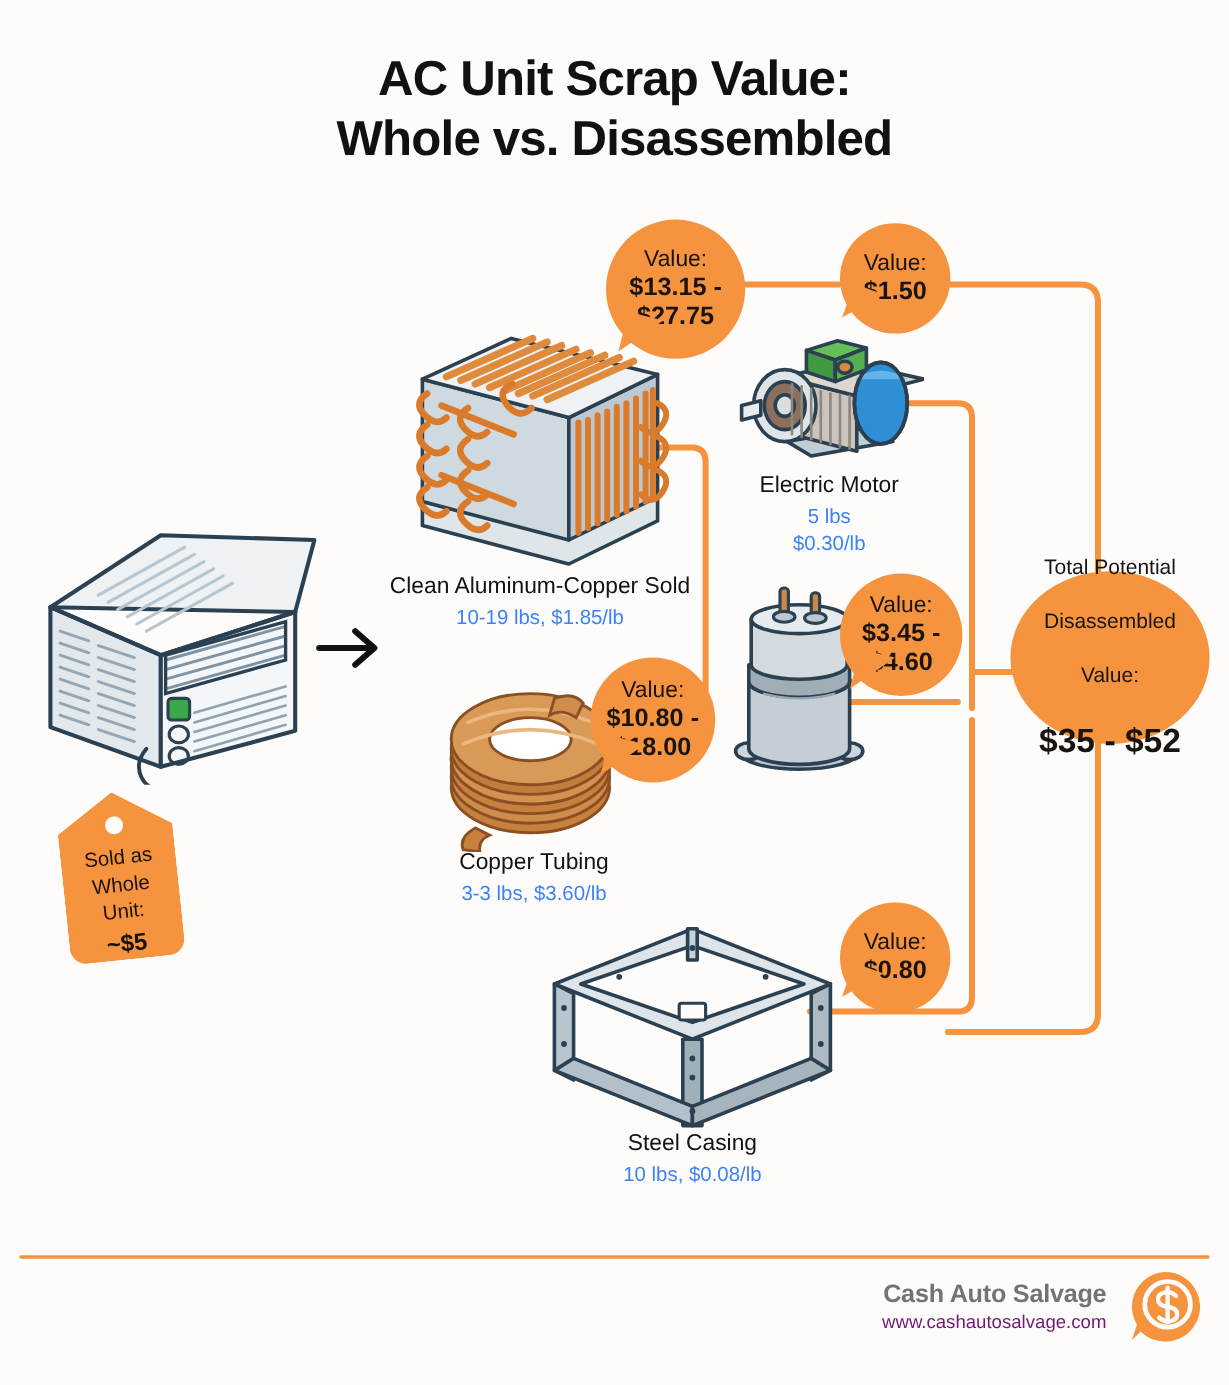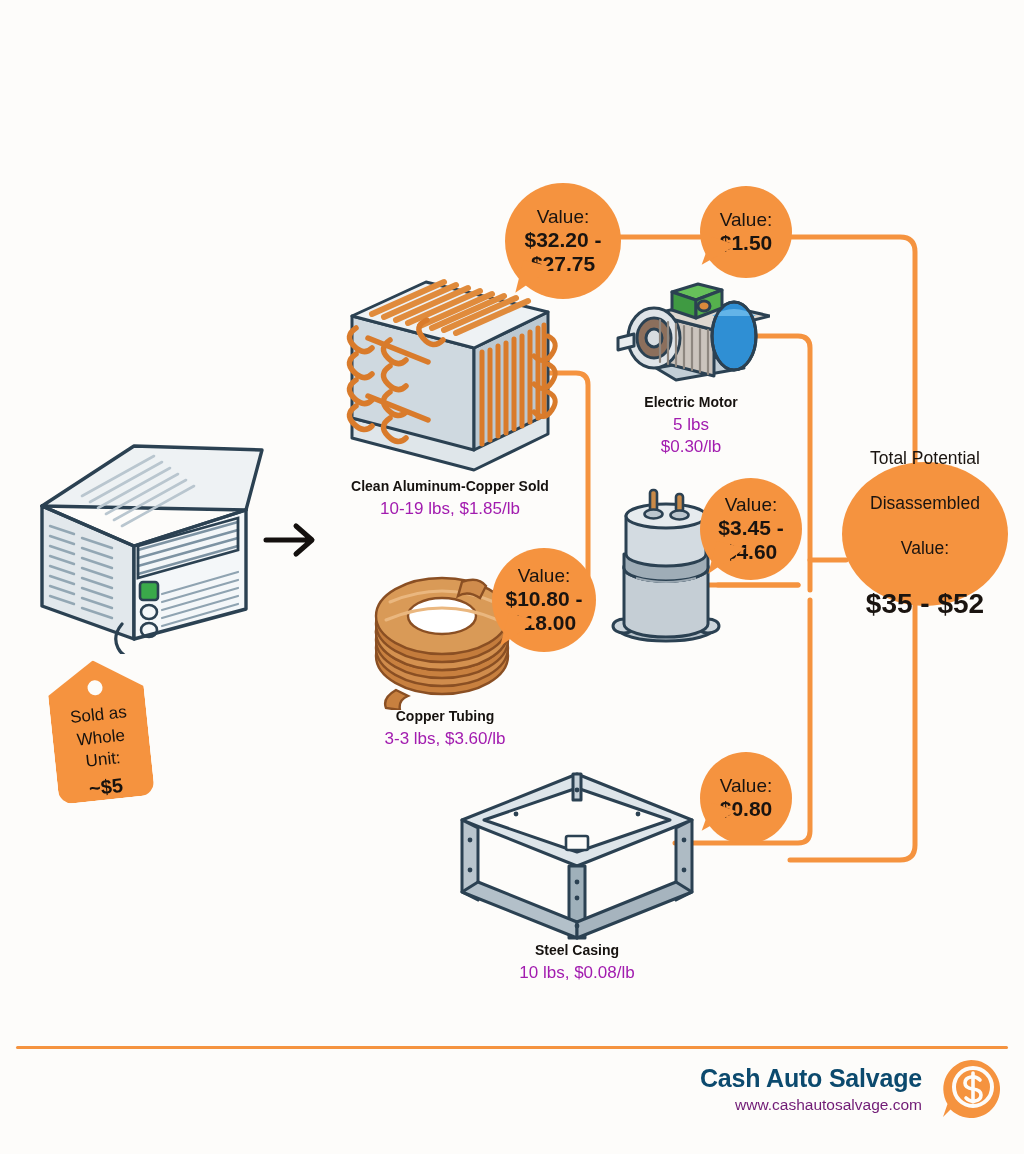--- a/index.html
+++ b/index.html
@@ -66,22 +66,22 @@
     border-radius:50%;
     display:flex;flex-direction:column;align-items:center;justify-content:center;
     text-align:center;color:#1a1410;line-height:1.2;
     z-index:6;
   }
   #total .tl{font-size:17.5px;font-weight:400;}
   #total .tv{font-size:28px;font-weight:bold;margin-top:4px;}
 
   
   .cap{position:absolute;text-align:center;color:#16120f;z-index:5;}
-  .cap .nm{font-size:14px;font-weight:bold;line-height:1.2;}
-  .cap .sub{font-size:17px;font-weight:400;line-height:1.3;margin-top:3px;color:#a21caf;}
+  .cap .nm{font-size:19px;font-weight:normal;line-height:1.2;}
+  .cap .sub{font-size:17px;font-weight:400;line-height:1.3;margin-top:3px;color:#3b82f6;}
 
   
   #tag{
     position:absolute;z-index:6;
     transform:rotate(-6deg);
   }
   #tagbody{
     position:absolute;left:0;top:0;
     width:96px;height:140px;
     background:#f5933f;
@@ -101,28 +101,32 @@
   
   #divider{
     position:absolute;left:16px;top:1046px;width:992px;height:3px;
     background:#f5933f;border-radius:2px;
   }
   #footer{
     position:absolute;right:22px;top:1058px;
     display:flex;align-items:center;gap:18px;
   }
   #brandtxt{text-align:right;}
-  #brandname{font-size:25px;font-weight:bold;color:#0c4a6e;letter-spacing:-0.2px;}
+  #brandname{font-size:21px;font-weight:bold;color:#737373;letter-spacing:-0.2px;}
   #brandurl{font-size:15.5px;color:#701a75;margin-top:3px;}
 </style>
 </head>
 <body>
 
 <div id="stage">
 
+  <div id="title">
+    <span>AC Unit Scrap Value:</span>
+    <span class="l2">Whole vs. Disassembled</span>
+  </div>
 
   <svg id="wires" viewBox="0 0 1024 1154">
     <g fill="none" stroke="#f5933f" stroke-width="5" stroke-linecap="round" stroke-linejoin="round">
 
       <path d="M596,237 L700,237"></path>
 
       <path d="M790,237 L900,237 Q915,237 915,252 L915,590"></path>
 
       <path d="M520,373 L576,373 Q588,373 588,385 L588,578 Q588,590 576,590 L546,590"></path>
 
@@ -381,21 +385,21 @@
       <circle cx="228" cy="70" r="2.4"></circle>
         <circle cx="228" cy="100" r="2.4"></circle>
       <circle cx="121" cy="128" r="2.4"></circle>
         <circle cx="121" cy="156" r="2.4"></circle>
     </g>
     <rect x="110" y="66" width="22" height="14" rx="2" fill="#fdfcfa" stroke="#2b4152" stroke-width="2.6"></rect>
   </svg>
 
   <div class="bubble" style="left:505px;top:183px;width:116px;height:116px;">
     <span class="vl">Value:</span>
-    <span class="vv">$32.20 -</span>
+    <span class="vv">$13.15 -</span>
     <span class="vv">$27.75</span>
     <span class="tail tail-dl"></span>
   </div>
 
   <div class="bubble" style="left:700px;top:186px;width:92px;height:92px;">
     <span class="vl">Value:</span>
     <span class="vv">$1.50</span>
     <span class="tail tail-l"></span>
   </div>
 
@@ -412,21 +416,21 @@
     <span class="vv">$4.60</span>
     <span class="tail tail-dl"></span>
   </div>
 
   <div class="bubble" style="left:700px;top:752px;width:92px;height:92px;">
     <span class="vl">Value:</span>
     <span class="vv">$0.80</span>
     <span class="tail tail-l"></span>
   </div>
 
-  <div id="total" style="left:842px;top:462px;width:166px;height:144px;gap:24px;">
+  <div id="total" style="left:842px;top:476px;width:166px;height:144px;gap:24px;">
     <span class="tl">Total Potential</span>
     <span class="tl">Disassembled</span>
     <span class="tl">Value:</span>
     <span class="tv">$35 - $52</span>
   </div>
 
   <div class="cap" style="left:322px;top:478px;width:256px;">
     <div class="nm">Clean Aluminum-Copper Sold</div>
     <div class="sub">10-19 lbs, $1.85/lb</div>
   </div>

